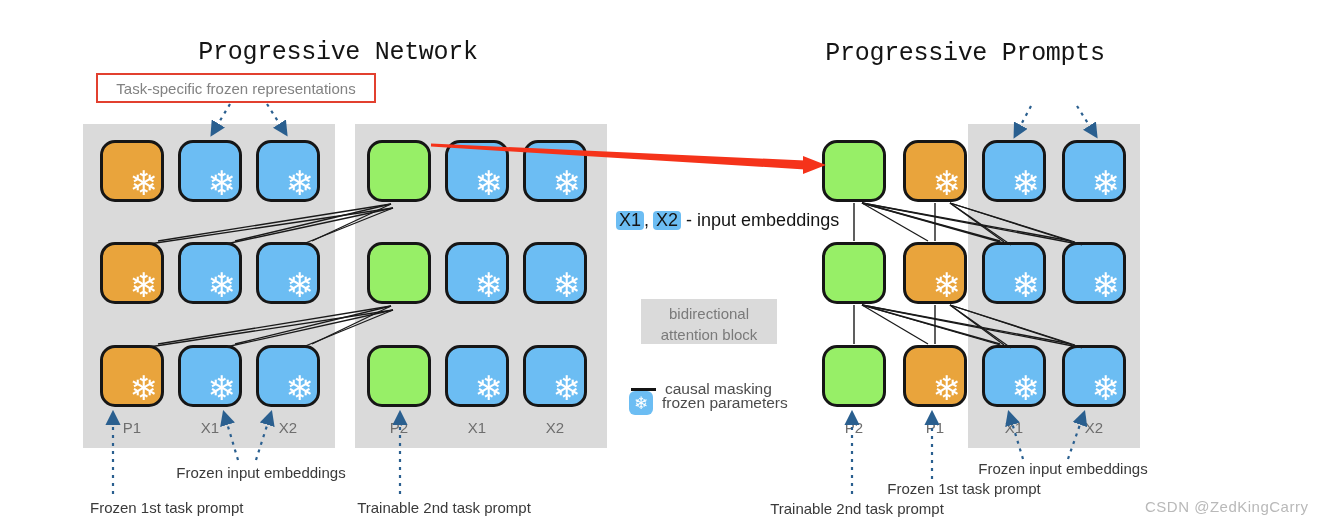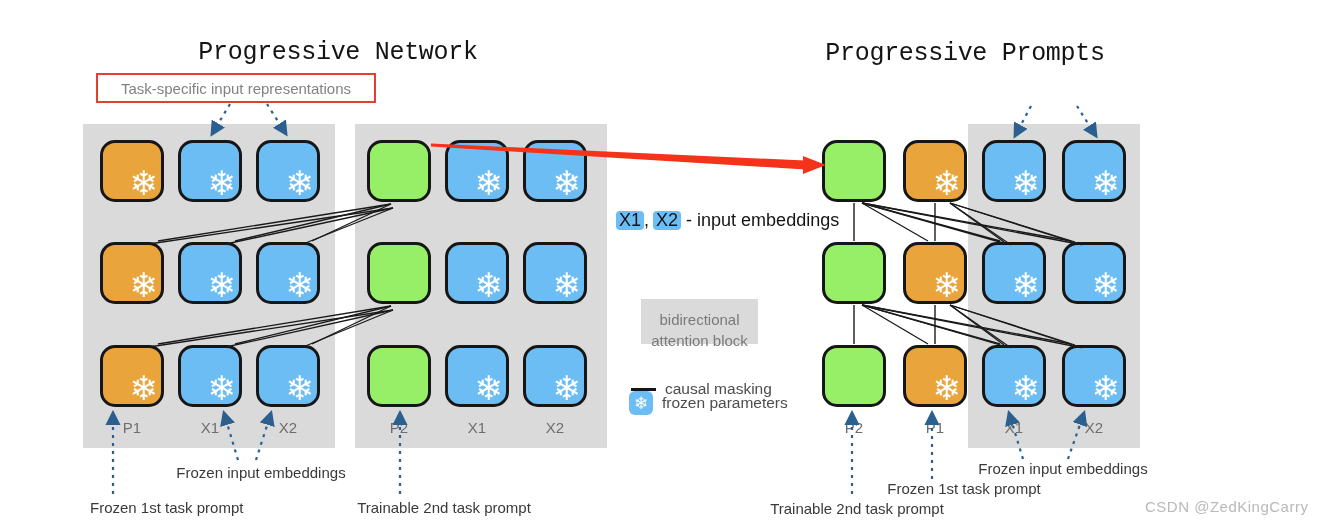--- a/index.html
+++ b/index.html
@@ -24,23 +24,23 @@
 
   .legend-row{position:absolute;left:616px;font-size:18px;color:#141414;
               white-space:nowrap;z-index:3;line-height:20px;}
   .chip{display:inline-block;border-radius:4px;padding:0 3px;line-height:19px;}
   .chip-blue{background:#6CBDF3;}
   .chip-orange{background:#E9A43C;}
   .chip-green{background:#97EF67;}
   .legend-sep{margin-right:4px;}
   .legend-tail{margin-left:5px;}
 
-  #attention-box{position:absolute;left:641px;top:299px;width:117px;height:45px;
+  #attention-box{position:absolute;left:641px;top:299px;width:136px;height:45px;
                  background:#DADADA;color:#7a7a7a;font-size:15px;text-align:center;
-                 line-height:21px;padding-top:10px;box-sizing:border-box;z-index:3;}
+                 line-height:21px;padding-top:4px;box-sizing:border-box;z-index:3;}
 
   .legend-icon-row{position:absolute;display:flex;align-items:center;gap:9px;
                    color:#4d4d4d;font-size:15.5px;white-space:nowrap;z-index:3;}
   #causal-row{left:631px;top:368px;margin-top:12px;}
   #frozen-row{left:629px;top:391px;}
   .causal-line{width:25px;height:3px;background:#141414;}
   .frozen-chip{width:24px;height:24px;border-radius:6px;background:#6CBDF3;color:#fff;
                display:flex;align-items:center;justify-content:center;font-size:17px;}
 
   .col-label{position:absolute;top:419px;font-size:15px;color:#6e6e6e;
@@ -60,21 +60,21 @@
 <div class="stage" id="stage">
 
   <div class="panel" id="panel-left1"></div>
   <div class="panel" id="panel-left2"></div>
   <div class="panel" id="panel-right"></div>
 
   <div class="title" style="left:338px;top:38px">Progressive Network</div>
   <div class="title" style="left:965px;top:39px">Progressive Prompts</div>
 
   <div class="callout" style="left:96px;top:73px;width:280px;height:30px">
-    <span>Task-specific input representations</span>
+    <span>Task-specific frozen representations</span>
   </div>
 
   <div class="legend-row" style="top:210px">
     <span class="chip chip-blue">X1</span><span class="legend-sep">,</span><span class="chip chip-blue">X2</span><span class="legend-tail">- input embeddings</span>
   </div>
 
   <div id="attention-box">
     <span style="display:block">bidirectional</span>
     <span style="display:block">attention block</span>
   </div>

